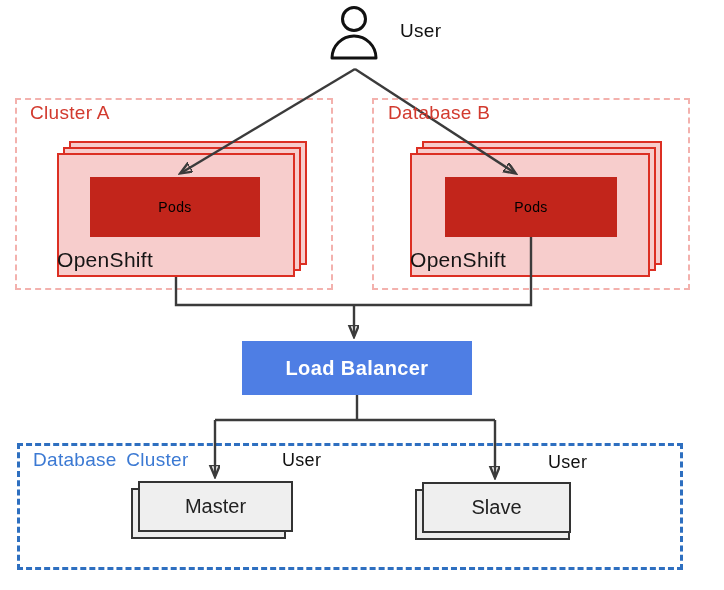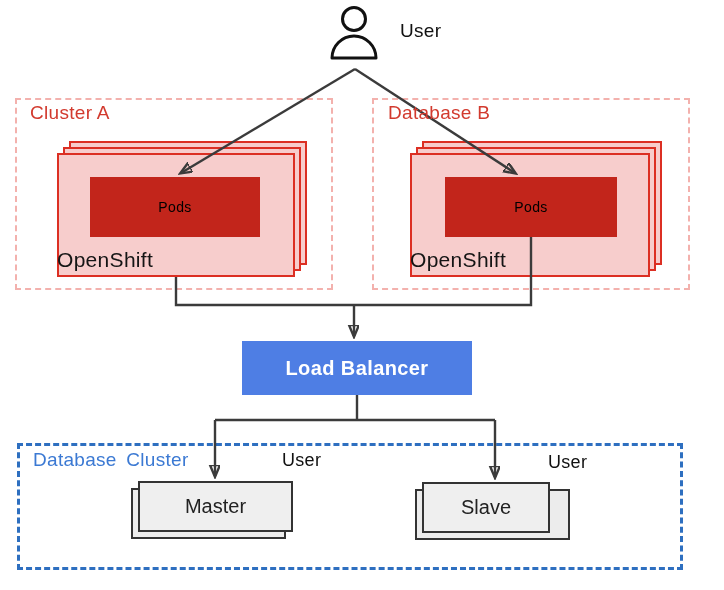--- a/index.html
+++ b/index.html
@@ -58,21 +58,21 @@
 
   
   .db-frame{left:17px;top:443px;width:666px;height:127px;border:3px dashed var(--db-dash);z-index:1;}
   .db-label{left:33px;top:449px;font-size:19px;color:var(--db-label);word-spacing:4px;}
   .node-back{background:#ececec;border:2.5px solid var(--node-border);z-index:2;}
   .node-front{background:var(--node-fill);border:2.5px solid var(--node-border);z-index:3;
     display:flex;align-items:center;justify-content:center;font-size:20px;color:#222;}
   .master-back{left:131px;top:488px;width:155px;height:51px;}
   .master-front{left:138px;top:481px;width:155px;height:51px;}
   .slave-back{left:415px;top:489px;width:155px;height:51px;}
-  .slave-front{left:422px;top:482px;width:128px;height:51px;text-align:center;}
+  .slave-front{left:422px;top:482px;width:149px;height:51px;text-align:center;}
   .anno{font-size:18px;color:#111;}
   .write-label{left:282px;top:450px;}
   .read-label{left:548px;top:452px;}
 
   
   .wires{position:absolute;left:0;top:0;width:724px;height:590px;z-index:4;pointer-events:none;}
   .wires path, .wires line{stroke:var(--line);stroke-width:2.4;fill:none;}
 </style>
 </head>
 <body>

